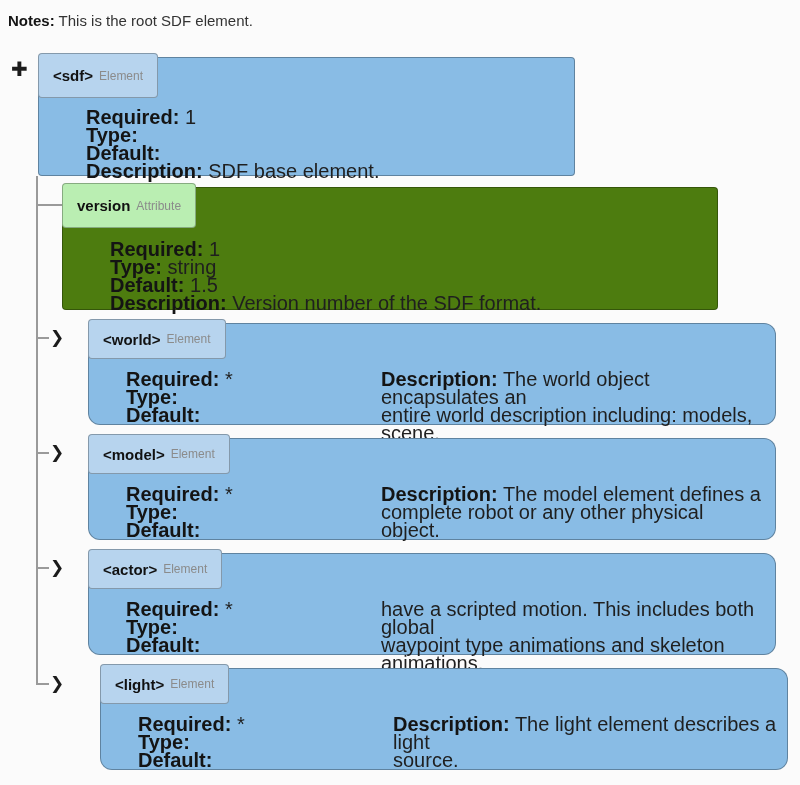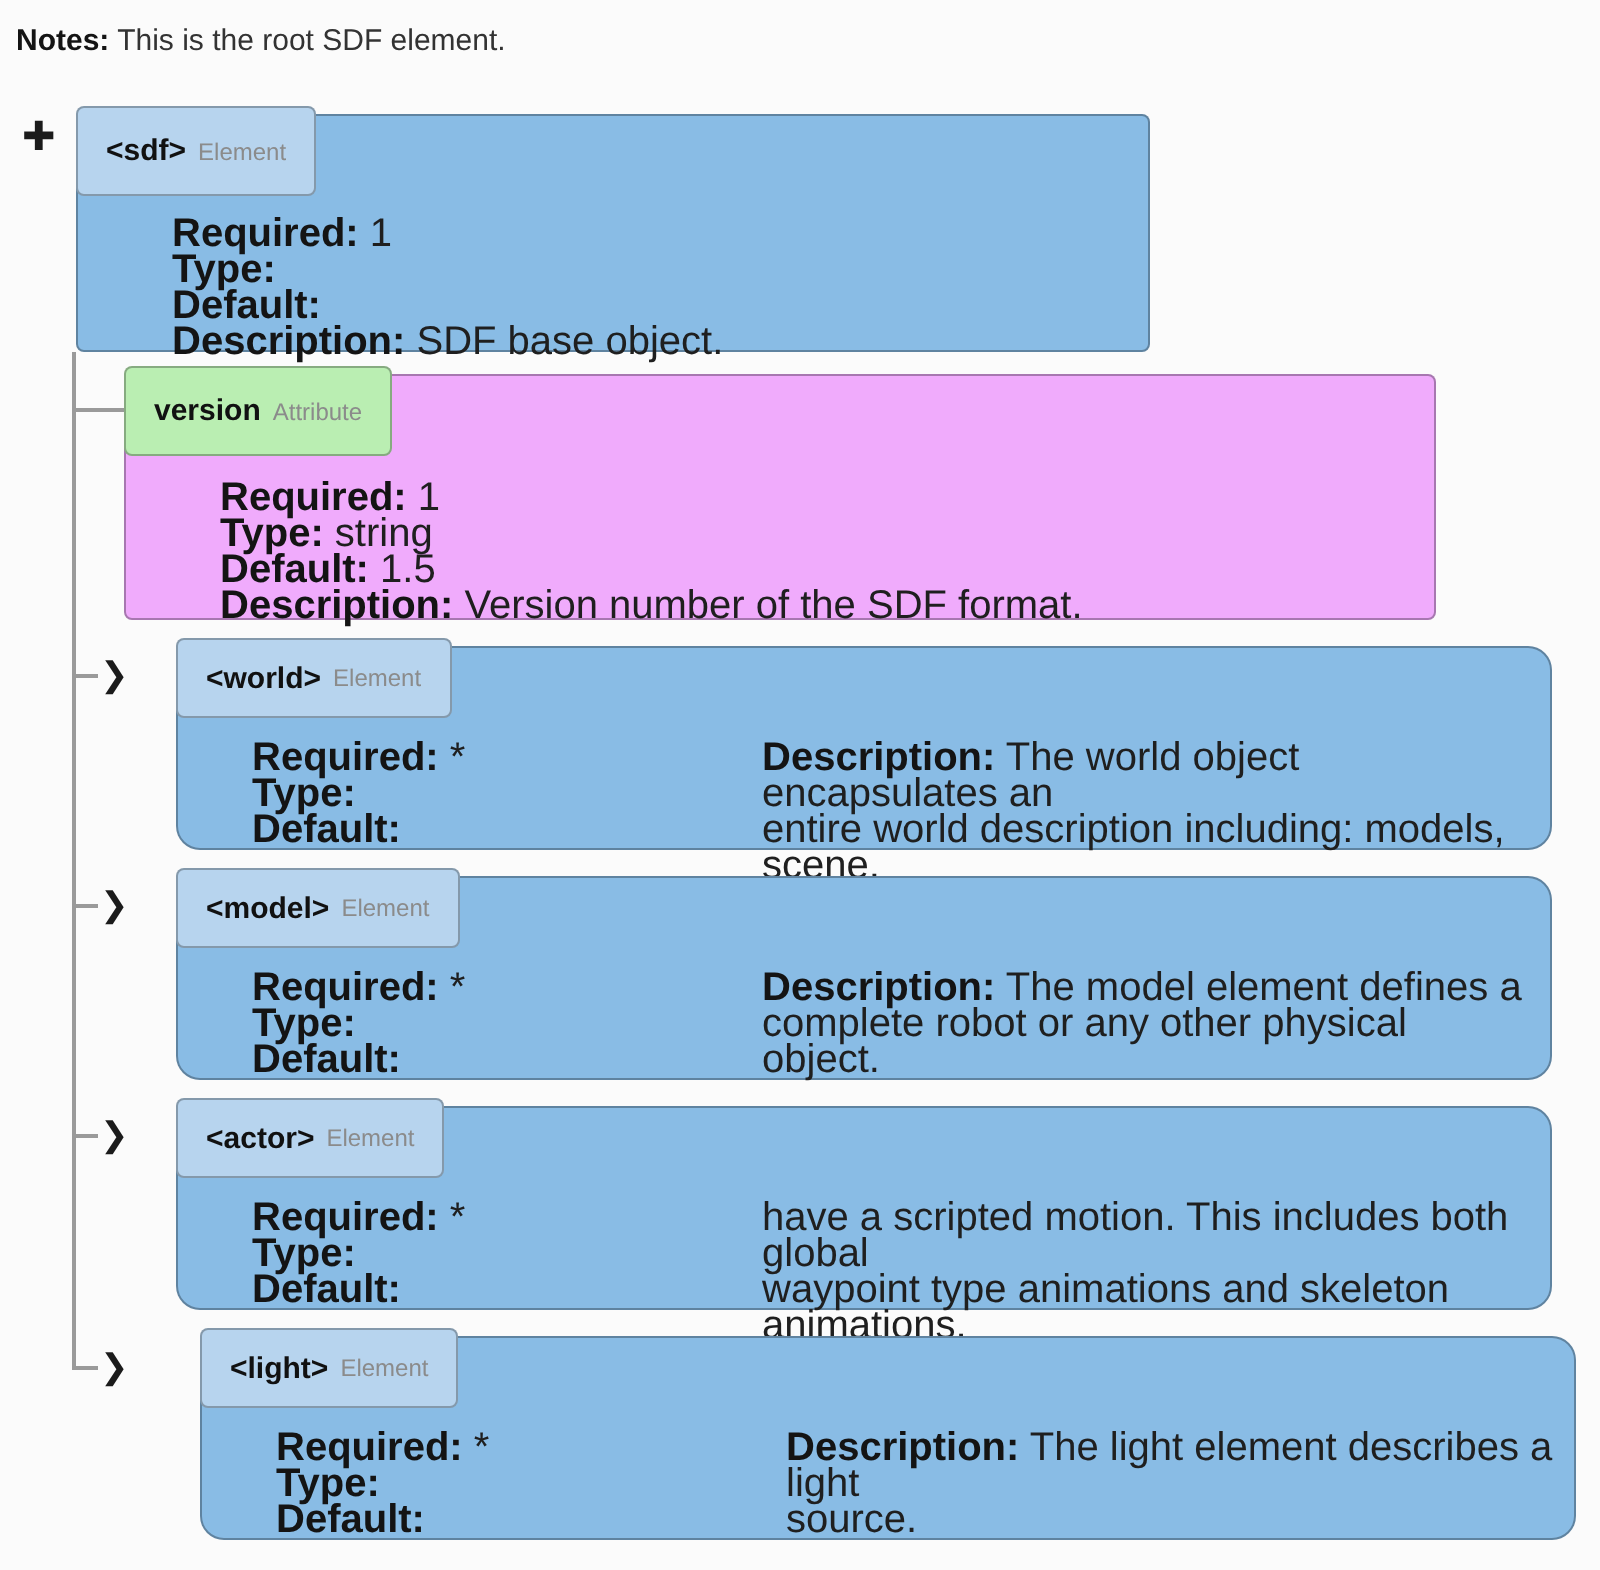--- a/index.html
+++ b/index.html
@@ -28,21 +28,21 @@
   .plus { left: 11px; top: 59px; font-size: 20px; }
   .chev { font-size: 17px; }
   .c-world { left: 50px; top: 329px; }
   .c-model { left: 50px; top: 444px; }
   .c-actor { left: 50px; top: 559px; }
   .c-light { left: 50px; top: 675px; }
 
   
   .card { position: absolute; border: 1px solid rgba(0,0,0,0.30); border-radius: 4px; }
   .blue  { background: #89bce5; }
-  .green { background: #f0abfc; }
+  .green { background: #4d7c0f; }
 
   .tab {
     position: absolute; top: -5px; left: -1px; z-index: 2;
     display: flex; align-items: center; white-space: nowrap;
     padding: 0 14px; border: 1px solid rgba(0,0,0,0.28); border-radius: 4px;
   }
   .tab-lg { height: 45px; }
   .tab-sm { height: 40px; }
   .blue-tab  { background: #b7d4ee; }
   .green-tab { background: #baeeb2; }
@@ -102,21 +102,21 @@
       <div class="kv">
         <span class="b">Type:</span>
         <span></span>
       </div>
       <div class="kv">
         <span class="b">Default:</span>
         <span></span>
       </div>
       <div class="kv">
         <span class="b">Description:</span>
-        <span>SDF base object.</span>
+        <span>SDF base element.</span>
       </div>
     </div>
   </div>
 
   <div class="card green c-version">
     <div class="tab tab-lg green-tab">
       <span class="tag">version</span>
       <span class="kind">Attribute</span>
     </div>
     <div class="content">

